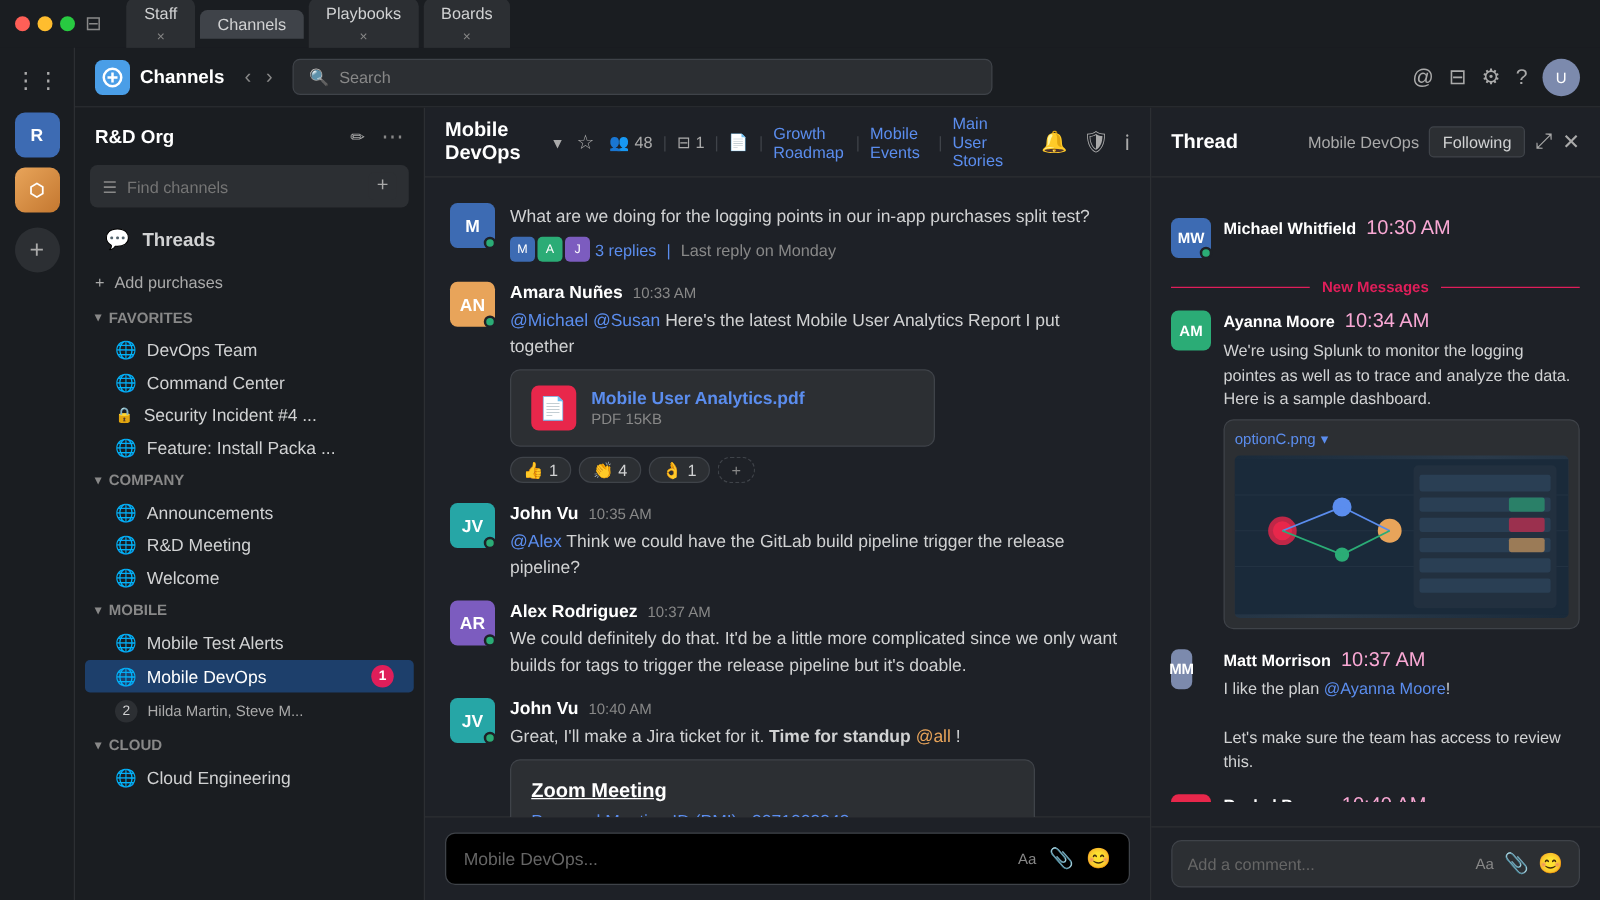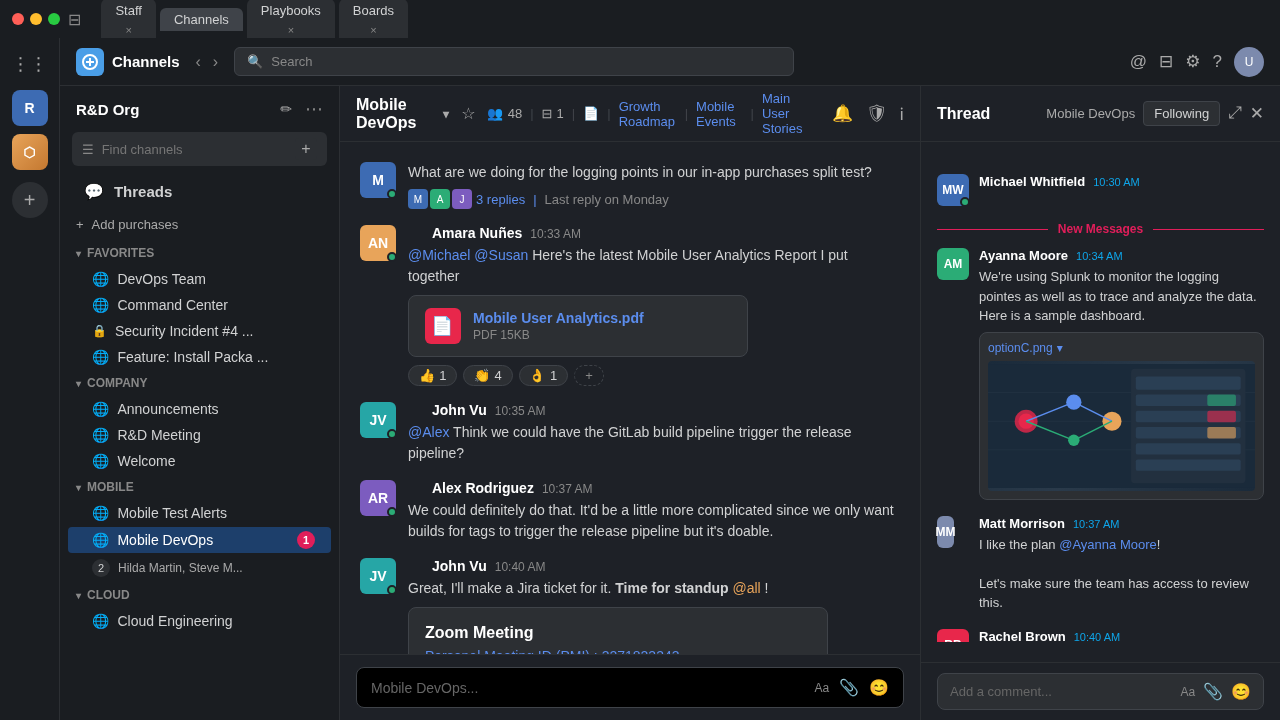--- a/index.html
+++ b/index.html
@@ -86,21 +86,21 @@
     .channel-actions { margin-left: auto; display: flex; gap: 12px; align-items: center; }
     .channel-action-btn { color: #aaa; font-size: 17px; cursor: pointer; }
 
     
     .messages-area { flex: 1; overflow-y: auto; padding: 16px 0; }
     .message-group { display: flex; gap: 12px; padding: 4px 20px; margin-bottom: 8px; }
     .msg-avatar { width: 36px; height: 36px; border-radius: 6px; flex-shrink: 0; position: relative; }
     .avatar-img { width: 36px; height: 36px; border-radius: 6px; display: flex; align-items: center; justify-content: center; font-size: 14px; font-weight: bold; color: white; }
     .online-dot { width: 10px; height: 10px; border-radius: 50%; background: #2bac76; border: 2px solid #1e2127; position: absolute; bottom: -1px; right: -1px; }
     .msg-body { flex: 1; min-width: 0; }
-    .msg-header { display: flex; align-items: baseline; gap: 8px; margin-bottom: 4px; margin-left: 24px; }
+    .msg-header { display: flex; align-items: baseline; gap: 8px; margin-bottom: 4px; }
     .msg-author { font-size: 14px; font-weight: 700; color: #fff; }
     .msg-time { font-size: 12px; color: #888; }
     .msg-text { font-size: 14px; line-height: 1.5; color: #d1d2d3; }
     .msg-text .mention { color: #5b8dee; cursor: pointer; }
     .msg-text .bold { font-weight: 700; }
     .msg-text .mention-all { color: #e8a45a; cursor: pointer; }
 
     .thread-replies { display: flex; align-items: center; gap: 8px; margin-top: 6px; font-size: 13px; color: #5b8dee; cursor: pointer; }
     .thread-avatars { display: flex; }
     .mini-avatar { width: 20px; height: 20px; border-radius: 4px; margin-right: -4px; }
@@ -110,21 +110,21 @@
     .file-info { flex: 1; }
     .file-name { font-size: 14px; font-weight: 600; color: #5b8dee; cursor: pointer; }
     .file-meta { font-size: 12px; color: #888; margin-top: 2px; }
 
     .reactions { display: flex; gap: 6px; margin-top: 8px; flex-wrap: wrap; }
     .reaction { background: #2c2f33; border: 1px solid #3f4349; border-radius: 12px; padding: 2px 10px; font-size: 13px; cursor: pointer; display: flex; align-items: center; gap: 4px; }
     .reaction-add { background: none; border: 1px dashed #3f4349; border-radius: 12px; padding: 2px 10px; font-size: 13px; cursor: pointer; color: #888; }
 
     
     .zoom-card { background: #2c2f33; border: 1px solid #3f4349; border-radius: 8px; padding: 16px; max-width: 420px; margin-top: 8px; }
-    .zoom-title { font-size: 16px; font-weight: 700; color: #fff; margin-bottom: 6px; }
+    .zoom-title { font-size: 16px; font-weight: 700; color: #fff; margin-bottom: 6px; text-decoration: underline; }
     .zoom-id { font-size: 14px; color: #d1d2d3; margin-bottom: 14px; }
     .zoom-id span { color: #5b8dee; cursor: pointer; }
 
     
     .msg-input-area { padding: 12px 16px; border-top: 1px solid #2c2f33; flex-shrink: 0; }
     .msg-input-box { background: #000000; border: 1px solid #3f4349; border-radius: 8px; display: flex; align-items: center; padding: 10px 14px; gap: 10px; }
     .msg-input { flex: 1; background: none; border: none; outline: none; color: #d1d2d3; font-size: 14px; }
     .msg-input::placeholder { color: #666; }
     .input-icon { color: #888; font-size: 16px; cursor: pointer; }
     .input-format { font-size: 12px; color: #888; cursor: pointer; }
@@ -137,21 +137,21 @@
     .thread-following-btn { background: #2c2f33; border: 1px solid #3f4349; border-radius: 4px; padding: 4px 10px; font-size: 13px; color: #d1d2d3; cursor: pointer; }
     .thread-topbar-actions { display: flex; gap: 8px; color: #aaa; font-size: 17px; }
     .thread-topbar-btn { cursor: pointer; color: #aaa; }
 
     .thread-messages { flex: 1; overflow-y: auto; padding: 12px 16px; }
     .thread-msg { display: flex; gap: 10px; margin-bottom: 16px; }
     .thread-avatar { width: 32px; height: 32px; border-radius: 6px; flex-shrink: 0; position: relative; }
     .thread-msg-body { flex: 1; min-width: 0; }
     .thread-msg-header { display: flex; align-items: baseline; gap: 8px; margin-bottom: 4px; }
     .thread-author { font-size: 13px; font-weight: 700; color: #fff; }
-    .thread-time { font-size: 11px; color: #0ea5e9; }
+    .thread-time { font-size: 16px; color: #f9a8d4; }
     .thread-text { font-size: 13px; line-height: 1.5; color: #d1d2d3; }
     .thread-text .mention { color: #5b8dee; cursor: pointer; }
 
     .new-messages-divider { display: flex; align-items: center; gap: 10px; margin: 12px 0; color: #e01e5a; font-size: 12px; font-weight: 600; }
     .divider-line { flex: 1; height: 1px; background: #e01e5a; }
 
     .thread-image-card { background: #2c2f33; border: 1px solid #3f4349; border-radius: 8px; padding: 8px; margin-top: 6px; }
     .thread-image-name { font-size: 12px; color: #5b8dee; display: flex; align-items: center; gap: 4px; margin-bottom: 6px; cursor: pointer; }
     .thread-img-placeholder { width: 100%; height: 130px; border-radius: 4px; background: linear-gradient(135deg, #1a2a3a 0%, #2a3a4a 50%, #1a2a3a 100%); position: relative; overflow: hidden; display: flex; align-items: center; justify-content: center; }
 

